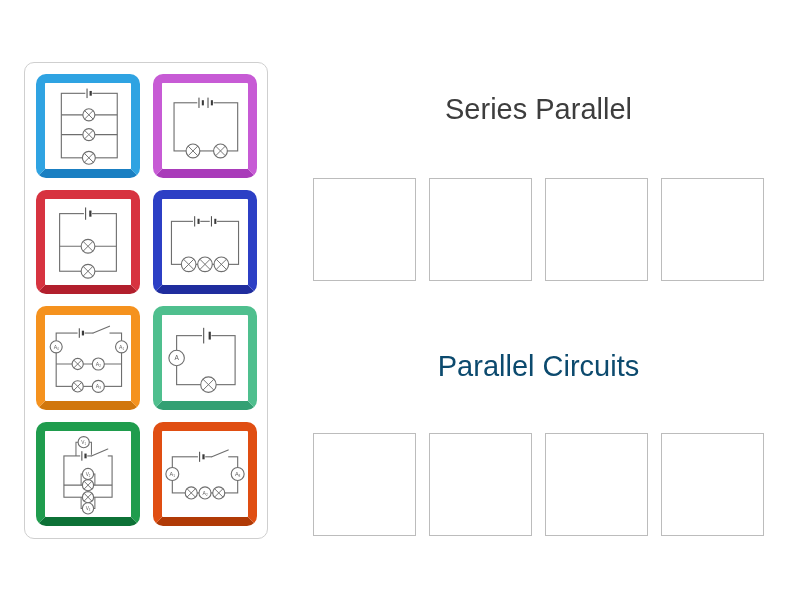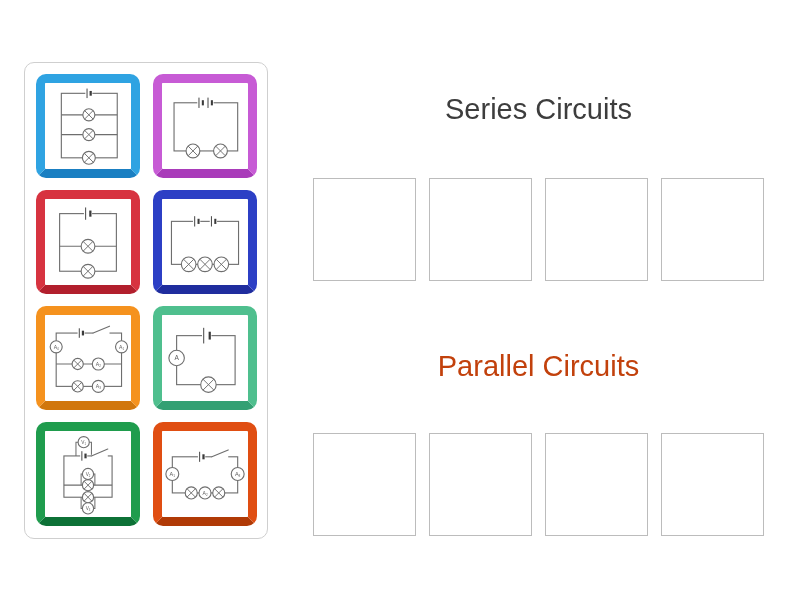--- a/index.html
+++ b/index.html
@@ -272,27 +272,27 @@
           </g>
           <g>
             <circle cx="88" cy="50" r="7.5" fill="#fff" stroke="#6e6e6e" stroke-width="1.3"></circle>
             <text x="88" y="52.4" text-anchor="middle" font-size="6.375px" fill="#5a5a5a">A<tspan font-size="3.75px" dy="1.3499999999999999">3</tspan></text>
           </g>
         </svg>
       </div>
     </div>
 </div>
 
-<div class="group-title" id="series-title" style="color: rgb(61, 61, 61);">Series Circuits</div>
+<div class="group-title" id="series-title" style="color: rgb(61, 61, 61);">Series Parallel</div>
 <div class="slot-row" id="series-slots" style="--n: 4;">
     <div class="slot" style="border-color: rgb(188, 188, 188);"></div>
     <div class="slot" style="border-color: rgb(188, 188, 188);"></div>
     <div class="slot" style="border-color: rgb(188, 188, 188);"></div>
     <div class="slot" style="border-color: rgb(188, 188, 188);"></div>
   </div>
 
-<div class="group-title" id="parallel-title" style="color: #c2410c;">Parallel Circuits</div>
+<div class="group-title" id="parallel-title" style="color: #0c4a6e;">Parallel Circuits</div>
 <div class="slot-row" id="parallel-slots" style="--n: 4;">
     <div class="slot" style="border-color: rgb(188, 188, 188);"></div>
     <div class="slot" style="border-color: rgb(188, 188, 188);"></div>
     <div class="slot" style="border-color: rgb(188, 188, 188);"></div>
     <div class="slot" style="border-color: rgb(188, 188, 188);"></div>
   </div>
 
 </body></html>

